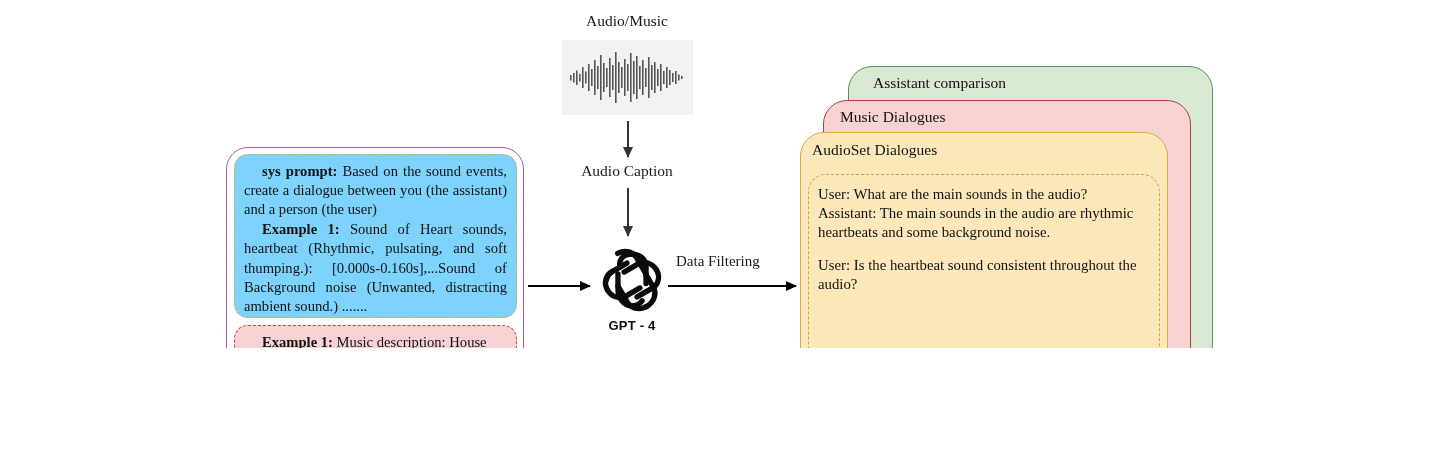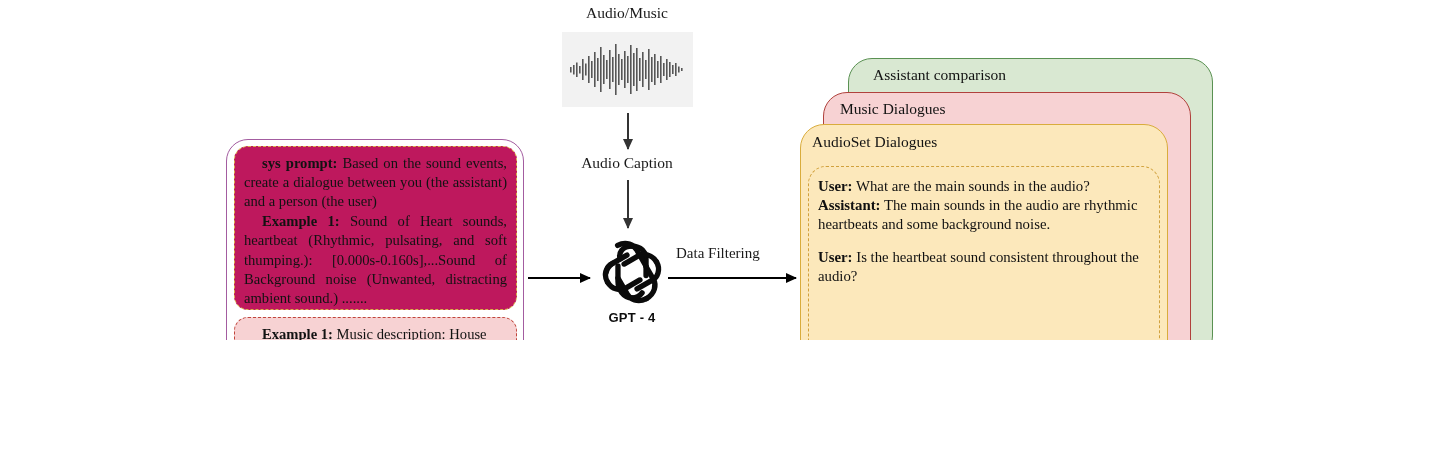--- a/index.html
+++ b/index.html
@@ -11,20 +11,21 @@
   body {
     font-family: "Liberation Serif", "DejaVu Serif", serif;
     color: #111111;
   }
   #canvas {
     position: relative;
     width: 1448px;
     height: 340px;
     overflow: hidden;
     background: #ffffff;
+    margin-top: 8px;
   }
 
   
   .abs { position: absolute; }
   .lbl {
     position: absolute;
     font-family: "Liberation Serif", "DejaVu Serif", serif;
     font-size: 15px;
     color: #1a1a1a;
     white-space: nowrap;
@@ -48,21 +49,21 @@
     border: 1.4px solid #a35ca0;
     border-radius: 22px;
     background: #ffffff;
     box-sizing: border-box;
   }
   #sys-prompt-box {
     left: 234px;
     top: 146px;
     width: 283px;
     height: 164px;
-    background: #be185d;
+    background: #7dd3fc;
     border: 1.6px dashed #d8b24a;
     border-radius: 14px;
     box-sizing: border-box;
     padding: 7px 9px 4px 9px;
   }
   #music-example-box {
     left: 234px;
     top: 317px;
     width: 283px;
     height: 86px;
@@ -185,21 +186,21 @@
     box-sizing: border-box;
     padding: 10px 9px 0 9px;
   }
   .dlg {
     font-family: "Liberation Serif", "DejaVu Serif", serif;
     font-size: 14.8px;
     line-height: 1.29;
     color: #101010;
     margin: 0;
   }
-  .dlg .spk { font-weight: bold; }
+  .dlg .spk { font-weight: normal; }
   .dlg-gap { height: 14px; }
 </style>
 </head>
 <body>
 
 <div id="canvas">
 
   <div class="lbl-center" style="left:512px; top:5px; width:230px;">Audio/Music</div>
 
   <div class="abs" id="waveform-box">

